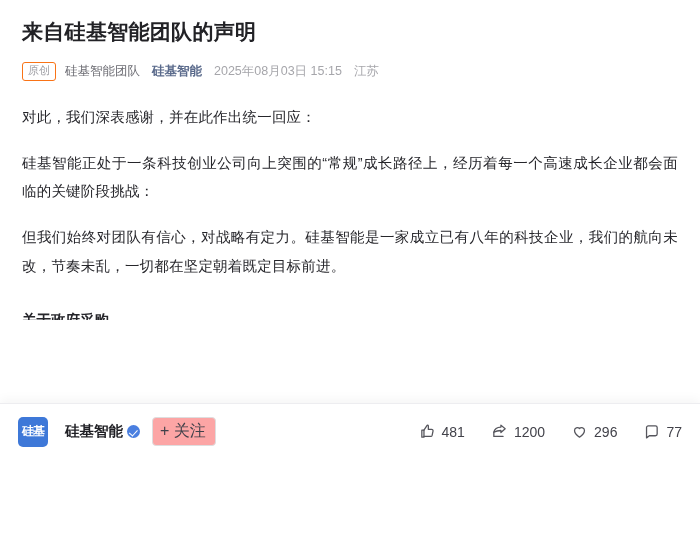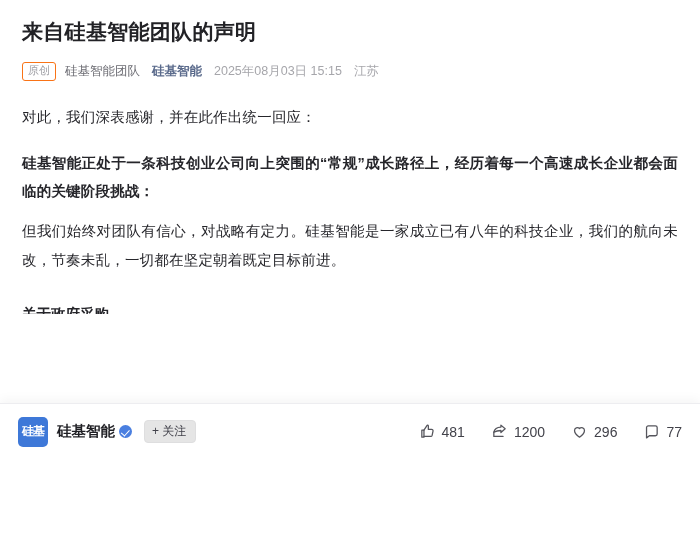--- a/index.html
+++ b/index.html
@@ -69,22 +69,21 @@
   }
   .para {
     font-size: 14.5px;
     line-height: 1.95;
     color: #26262b;
     margin: 0 0 18px 0;
     text-align: justify;
     letter-spacing: 0.2px;
   }
   .para.tight {
-    margin-bottom: 12px;
-    font-weight: bold;
+    margin-bottom: 18px;
   }
   .para.sub {
     margin-top: 0;
     margin-bottom: 18px;
   }
   .para-cut {
     font-size: 14.5px;
     line-height: 1.95;
     color: #26262b;
     font-weight: bold;
@@ -116,21 +115,21 @@
   .avatar {
     width: 30px;
     height: 30px;
     border-radius: 5px;
     background: #3e78d8;
     color: #fff;
     font-size: 12px;
     display: flex;
     align-items: center;
     justify-content: center;
-    margin-right: 9px;
+    margin-right: 17px;
     font-weight: bold;
     letter-spacing: -1px;
   }
   .bb-name {
     font-size: 14.5px;
     color: #1f1f24;
     font-weight: bold;
     margin-right: 4px;
   }
   .verified {
@@ -149,24 +148,24 @@
     top: 3px;
     width: 4px;
     height: 6.5px;
     border: solid #fff;
     border-width: 0 1.6px 1.6px 0;
     transform: rotate(42deg);
   }
   .follow-btn {
     border: 1px solid #dededf;
     border-radius: 4px;
-    font-size: 12px;
+    font-size: 16px;
     color: #41414a;
     padding: 3px 9px 4px 7px;
-    background: #e5e5e5;
+    background: #fca5a5;
     line-height: 1.2;
     cursor: pointer;
   }
   .bb-right {
     display: flex;
     align-items: flex-end;
   }
   .stat {
     display: flex;
     align-items: center;

